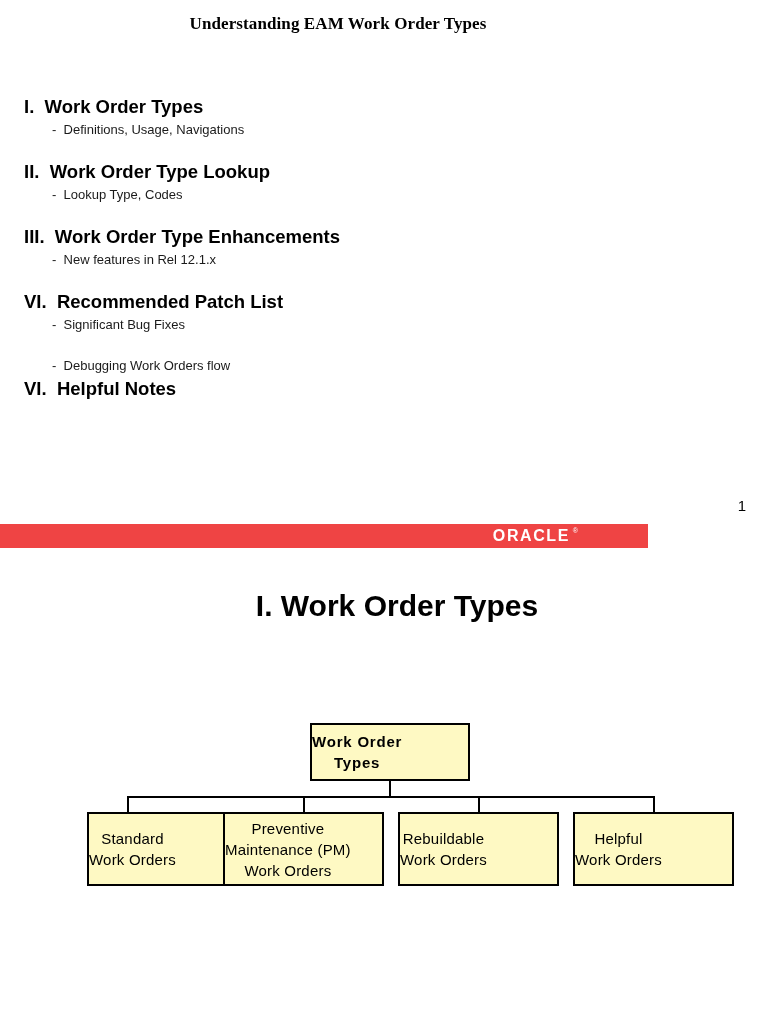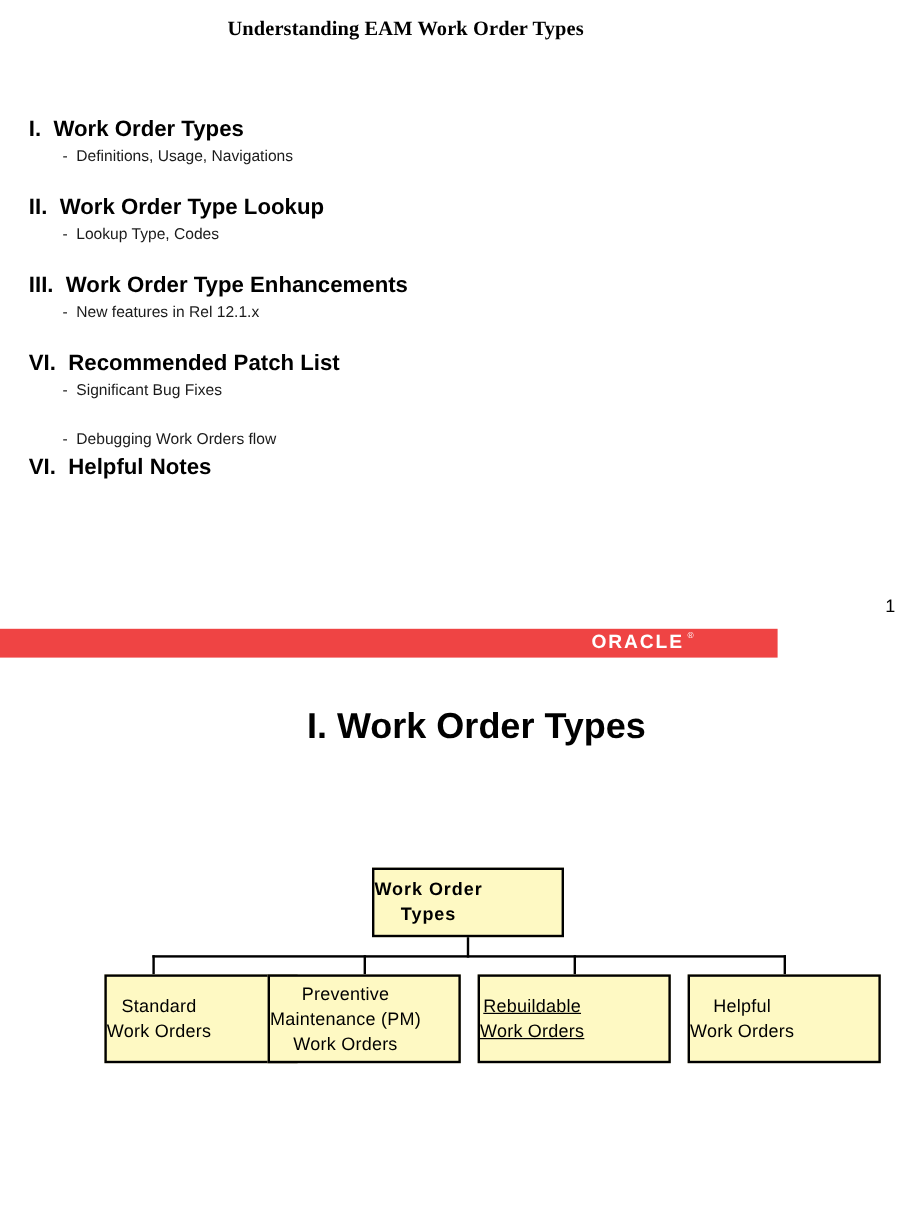--- a/index.html
+++ b/index.html
@@ -160,21 +160,21 @@
     width: 161px;
     height: 74px;
   }
   .node-child .node-text {
     font-weight: normal;
     font-size: 15px;
     letter-spacing: 0.2px;
   }
   #node-standard    { left: 47px; margin-left: 40px; }
   #node-preventive  { left: 223px; }
-  #node-rebuildable { left: 398px; text-decoration: underline; }
+  #node-rebuildable { left: 398px; }
   #node-express     { left: 573px; }
 
   .conn {
     position: absolute;
     background: #000000;
   }
   #conn-stem {
     left: 389px;
     top: 232px;
     width: 2px;

